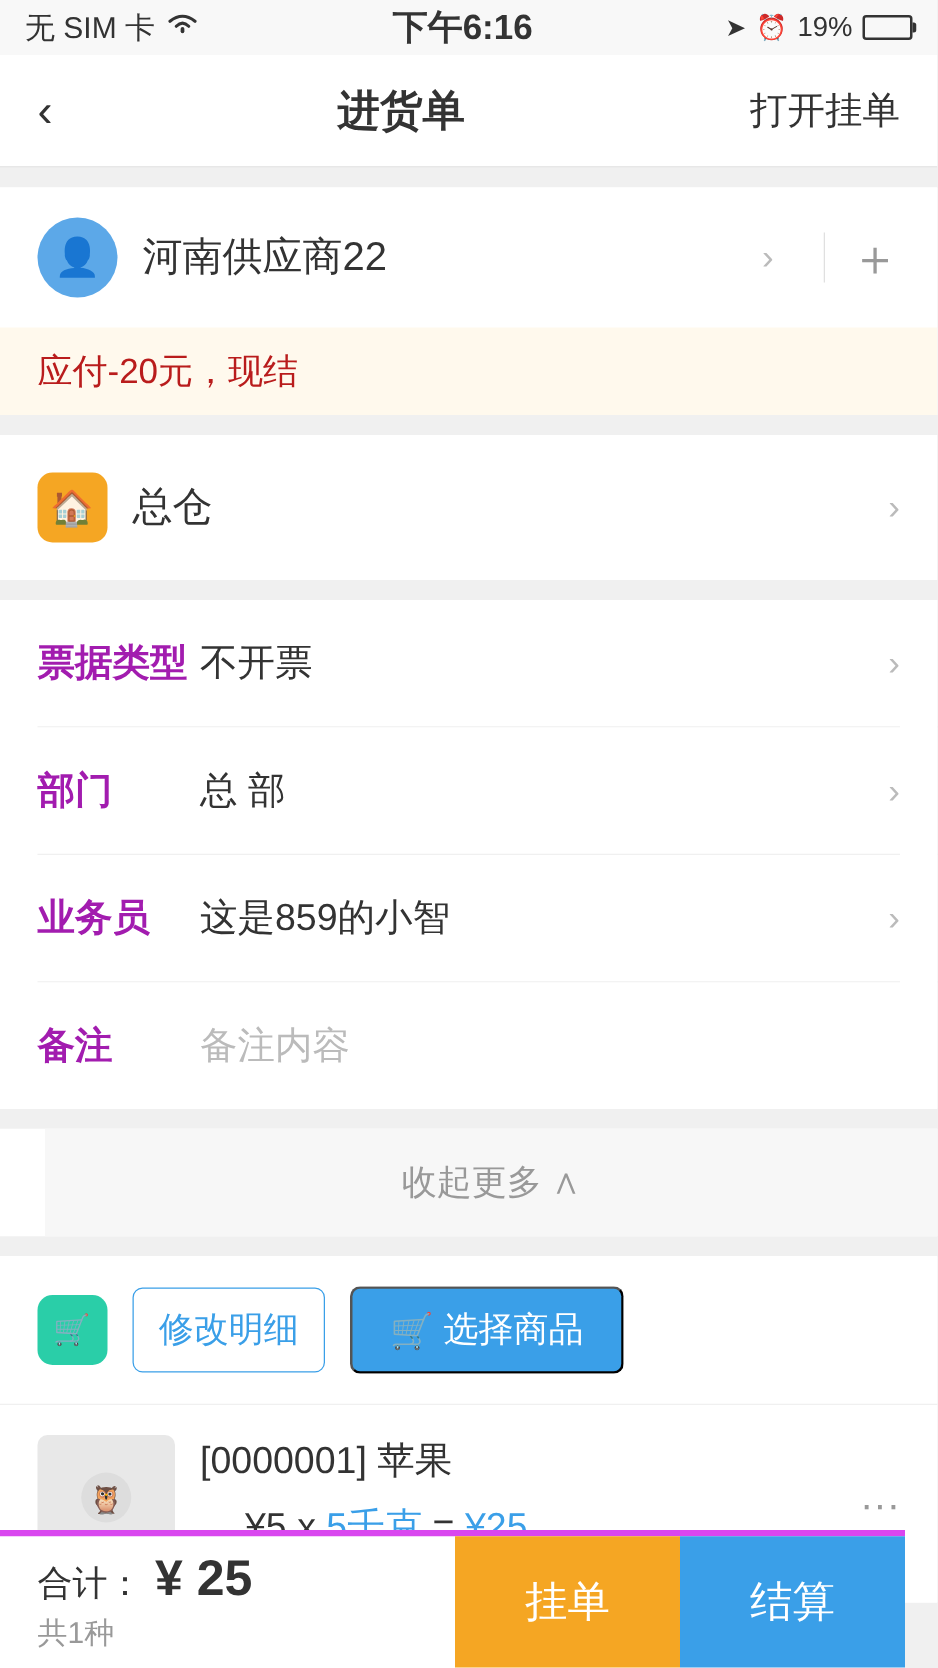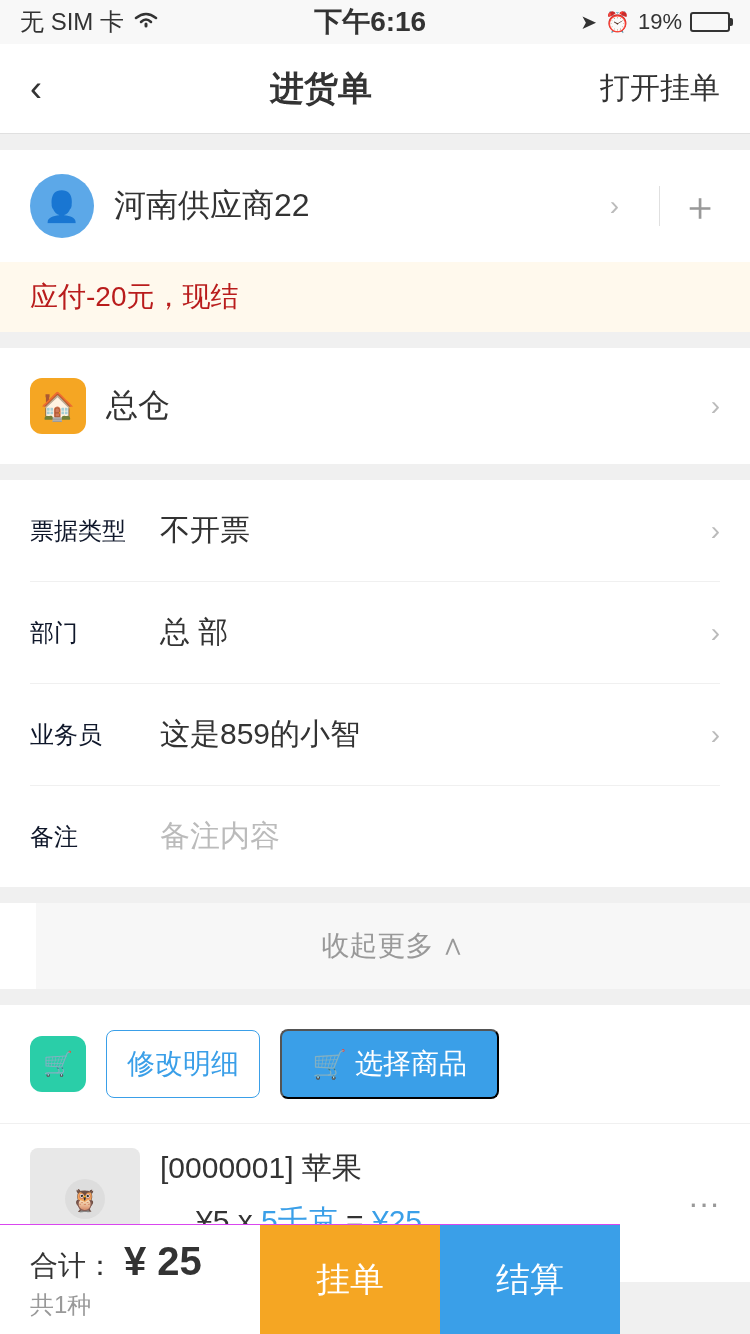--- a/index.html
+++ b/index.html
@@ -116,21 +116,21 @@
     .row-chevron { color: #bbb; font-size: 28px; }
 
     
     .form-row {
       display: flex;
       align-items: center;
       padding: 30px;
       background: #fff;
       min-height: 90px;
     }
-    .form-label { font-size: 24px; color: #0f172a; width: 130px; flex-shrink: 0; }
+    .form-label { font-size: 30px; color: #a21caf; width: 130px; flex-shrink: 0; font-weight: bold; }
     .form-value { flex: 1; font-size: 30px; color: #333; }
     .form-placeholder { color: #bbb; }
     .form-chevron { color: #bbb; font-size: 28px; }
 
     
     .collapse-row {
       background: #f7f7f7;
       text-align: center;
       padding: 24px 0;
       font-size: 28px;
@@ -181,25 +181,25 @@
     .product-info { flex: 1; }
     .product-name { font-size: 30px; color: #333; margin-bottom: 12px; }
     .product-price { font-size: 30px; color: #333; margin-left: 36px; }
     .product-price .highlight { color: #3a9fe8; }
     .product-more { color: #999; font-size: 32px; cursor: pointer; align-self: center; }
 
     
     .bottom-bar {
       position: fixed;
       bottom: 0;
-      width: 620px;
+      width: 724px;
       height: 110px;
       display: flex;
       background: #fff;
-      border-top: 1px solid #d946ef;
+      border-top: 5px solid #d946ef;
     }
     .bottom-total {
       flex: 1;
       display: flex;
       flex-direction: column;
       justify-content: center;
       padding: 0 30px;
     }
     .bottom-total-row { display: flex; align-items: baseline; gap: 10px; }
     .total-label { font-size: 28px; color: #333; }

